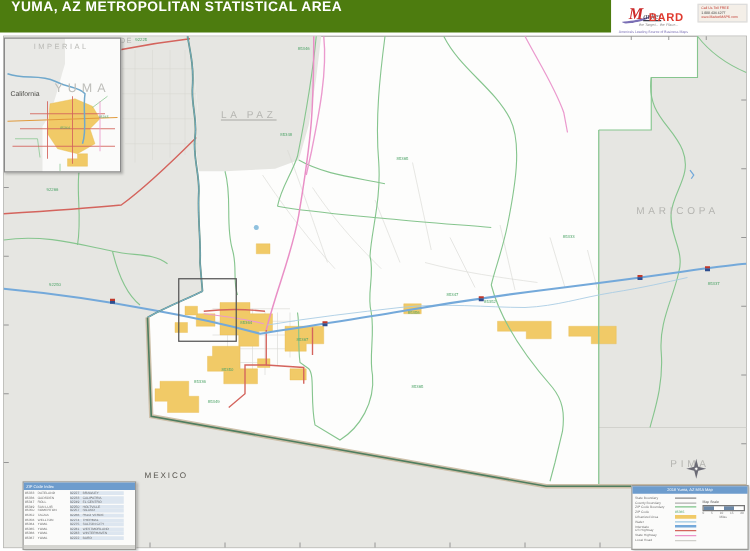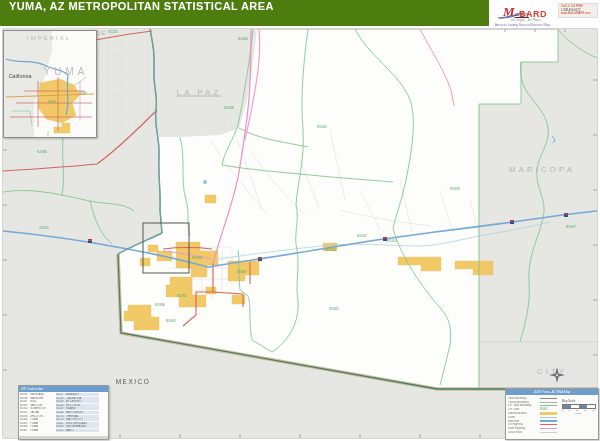--- a/index.html
+++ b/index.html
@@ -205,21 +205,21 @@
         <path d="M60,406 L60,410 M120,406 L120,410 M180,406 L180,410 M240,406 L240,410 M300,406 L300,410 M360,406 L360,410 M420,406 L420,410 M480,406 L480,410 M540,406 L540,410"></path>
         <path d="M593,52 L597,52 M593,107 L597,107 M593,162 L597,162 M593,217 L597,217 M593,272 L597,272 M593,327 L597,327"></path>
         <path d="M3,122 L7,122 M3,177 L7,177 M3,232 L7,232 M3,287 L7,287 M3,342 L7,342"></path>
         <path d="M505,1 L505,4 M535,1 L535,4 M565,1 L565,4"></path>
       </g>
     </svg>
 
     <div id="map-labels">
         <div class="area-label" style="left: 199px; top: 64px; text-decoration: underline;">LA PAZ</div>
         <div class="area-label" style="left: 542px; top: 141px;">MARICOPA</div>
-        <div class="area-label" style="left: 552px; top: 343px;">CITY</div>
+        <div class="area-label" style="left: 552px; top: 343px;">PIMA</div>
         <div class="area-label mexico" style="left: 133px; top: 353px;">MEXICO</div>
         <div class="area-label small" style="left: 101px; top: 5px;">DE</div>
         <div class="zip-label" style="left: 243px; top: 11px;">85346</div>
         <div class="zip-label" style="left: 113px; top: 4px;">92225</div>
         <div class="zip-label" style="left: 229px; top: 80px;">85348</div>
         <div class="zip-label" style="left: 322px; top: 99px;">85365</div>
         <div class="zip-label" style="left: 42px; top: 124px;">92266</div>
         <div class="zip-label" style="left: 455px; top: 161px;">85333</div>
         <div class="zip-label" style="left: 571px; top: 199px;">85337</div>
         <div class="zip-label" style="left: 44px; top: 200px;">92250</div>

